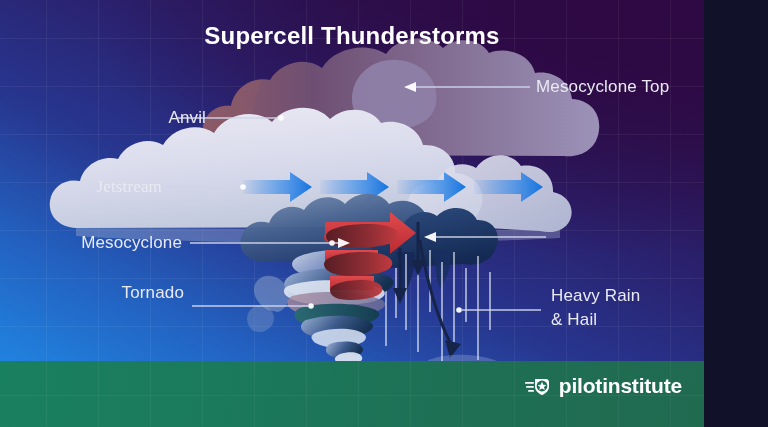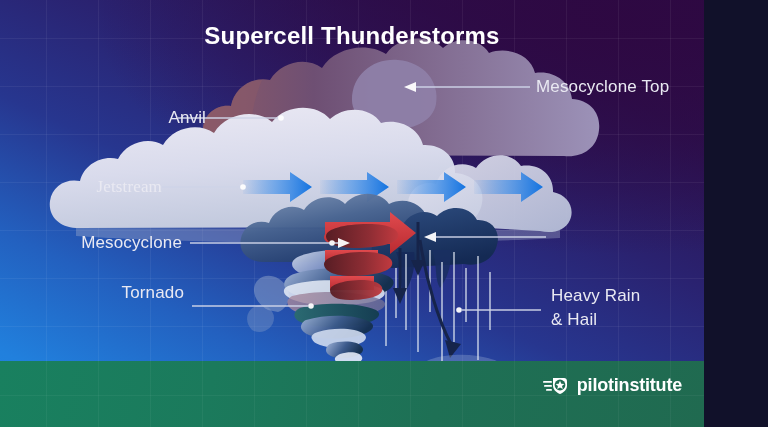--- a/index.html
+++ b/index.html
@@ -50,21 +50,21 @@
     letter-spacing:.15px;white-space:nowrap;line-height:1.35;
   }
   .lbl.l{transform:translate(-100%,-50%);}
   .lbl.l2{transform:translateY(-50%);}
   
   svg.art{position:absolute;left:0;top:0;width:768px;height:427px;}
   
   .logo{
     position:absolute;right:22px;top:374px;display:flex;align-items:center;gap:6px;
   }
-  .logo-text{color:#fff;font-size:18px;font-weight:bold;letter-spacing:-.2px;}
+  .logo-text{color:#fff;font-size:21px;font-weight:bold;letter-spacing:-.2px;}
 </style>
 </head>
 <body>
 
 <div class="stage">
 
   <div class="sky"></div>
   <div class="sky-blend"></div>
   <div class="grid"></div>
 

